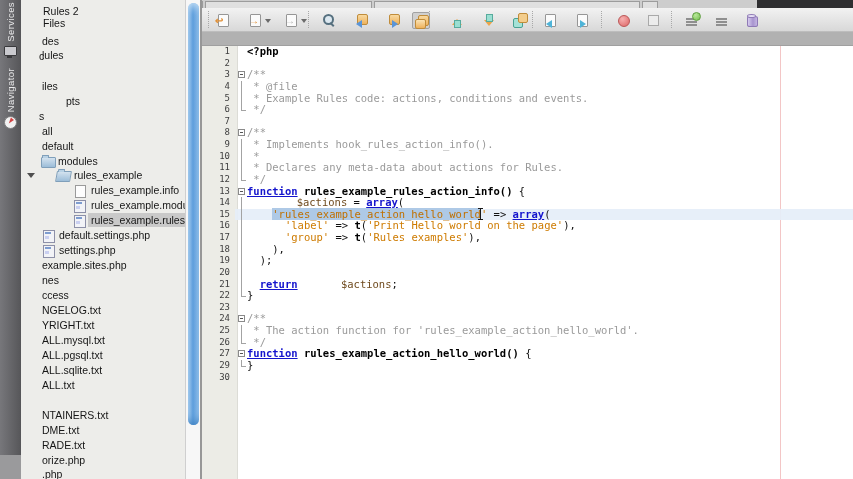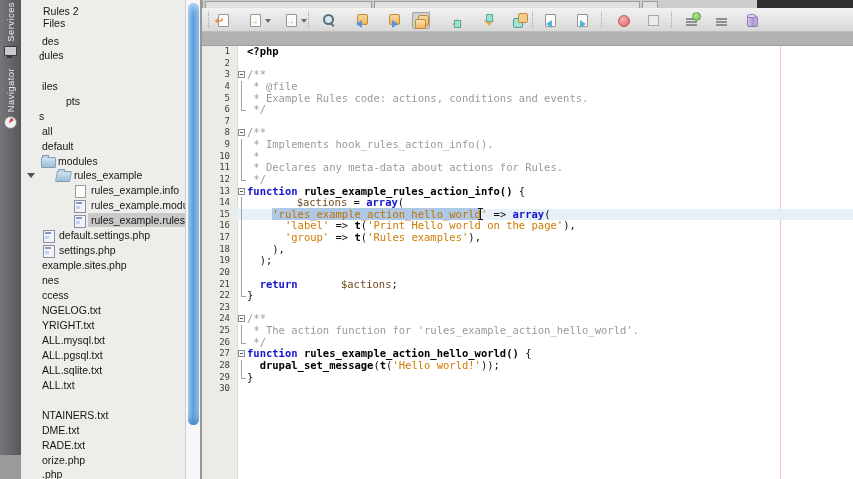--- a/index.html
+++ b/index.html
@@ -101,21 +101,21 @@
   .fold{width:12px;flex:none;position:relative;}
   .codecell{flex:1;font-family:"DejaVu Sans Mono",monospace;font-size:10.5px;line-height:11.633px;white-space:pre;color:#111;}
   .cl.hl .fold,.cl.hl .codecell{background:rgba(229,238,248,0.92);}
   .f-s{position:absolute;left:3px;top:2px;width:7px;height:7px;background:#fff;border:1px solid #8a8a8a;box-sizing:border-box;}
   .f-s::after{content:"";position:absolute;left:1px;top:2px;width:3px;height:1px;background:#555;}
   .f-m{position:absolute;left:6px;top:0;width:1px;height:100%;background:#a3a3a3;}
   .f-e{position:absolute;left:6px;top:0;width:5px;height:7px;border-left:1px solid #a3a3a3;border-bottom:1px solid #a3a3a3;box-sizing:border-box;}
 
   .tok-tag{color:#000;font-weight:bold;}
   .tok-cmt{color:#9a9a9a;}
-  .tok-kw{color:#1414cd;font-weight:bold;}
+  .tok-kw{color:#1414cd;font-weight:bold;text-decoration:underline;}
   .tok-fn{color:#000;font-weight:bold;}
   .tok-var{color:#6f4a1d;margin-left:37px;}
   .tok-str{color:#ce7b00;}
   .tok-strsel{color:#c07000;background:#aec9e6;}
   .tok-pl{color:#111;}
   .ibeam{display:inline-block;width:0;height:0;position:relative;}
   .ibeam::before{content:"";position:absolute;left:-1px;top:-10px;width:1px;height:12px;background:#1a1a1a;}
   .ibeam::after{content:"";position:absolute;left:-3px;top:-10px;width:5px;height:12px;
         border-top:1px solid #1a1a1a;border-bottom:1px solid #1a1a1a;box-sizing:border-box;}
 </style>
@@ -464,27 +464,20 @@
           <div class="codecell"><span class="tok-cmt"> */</span></div>
         </div>
         <div class="cl">
           <div class="num">27</div>
           <div class="fold">
             <span class="f-s"></span>
           </div>
           <div class="codecell"><span class="tok-kw">function</span><span class="tok-fn"> rules_example_action_hello_world()</span><span class="tok-pl"> {</span></div>
         </div>
         <div class="cl">
-          <div class="num">28</div>
-          <div class="fold">
-            <span class="f-m"></span>
-          </div>
-          <div class="codecell"><span class="tok-pl">  </span><span class="tok-fn">drupal_set_message</span><span class="tok-pl">(</span><span class="tok-fn">t</span><span class="tok-pl">(</span><span class="tok-str">'Hello world!'</span><span class="tok-pl">));</span></div>
-        </div>
-        <div class="cl">
           <div class="num">29</div>
           <div class="fold">
             <span class="f-e"></span>
           </div>
           <div class="codecell"><span class="tok-pl">}</span></div>
         </div>
         <div class="cl">
           <div class="num">30</div>
           <div class="fold"></div>
           <div class="codecell"></div>

